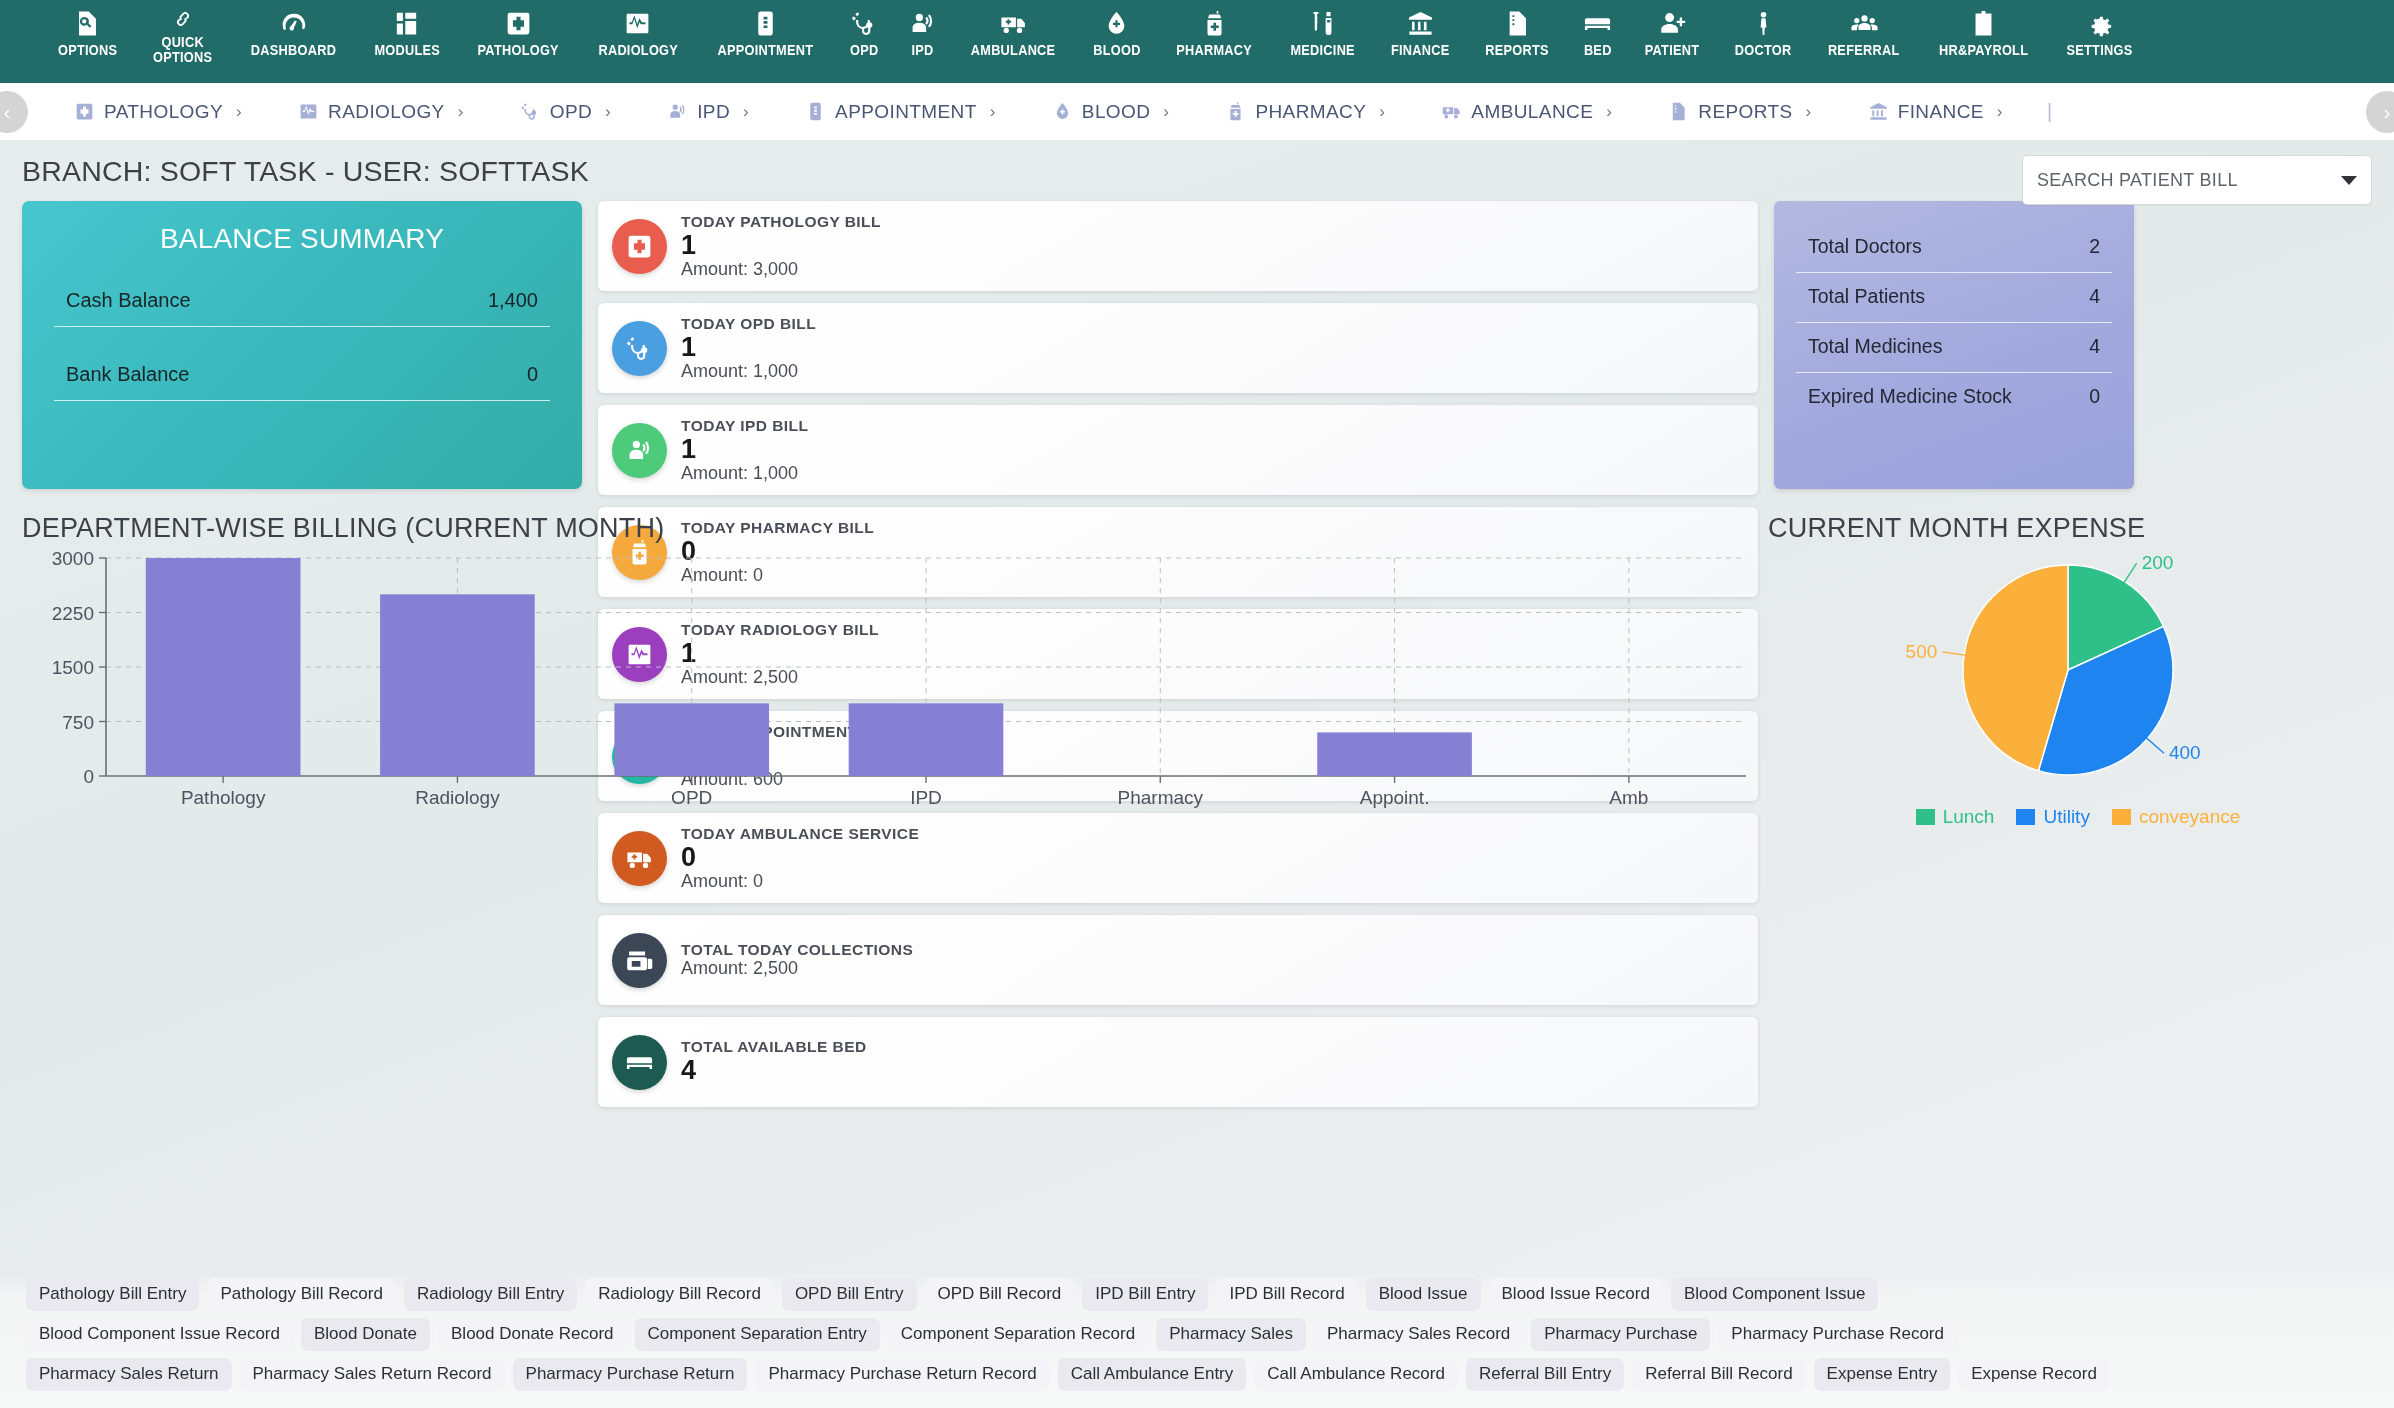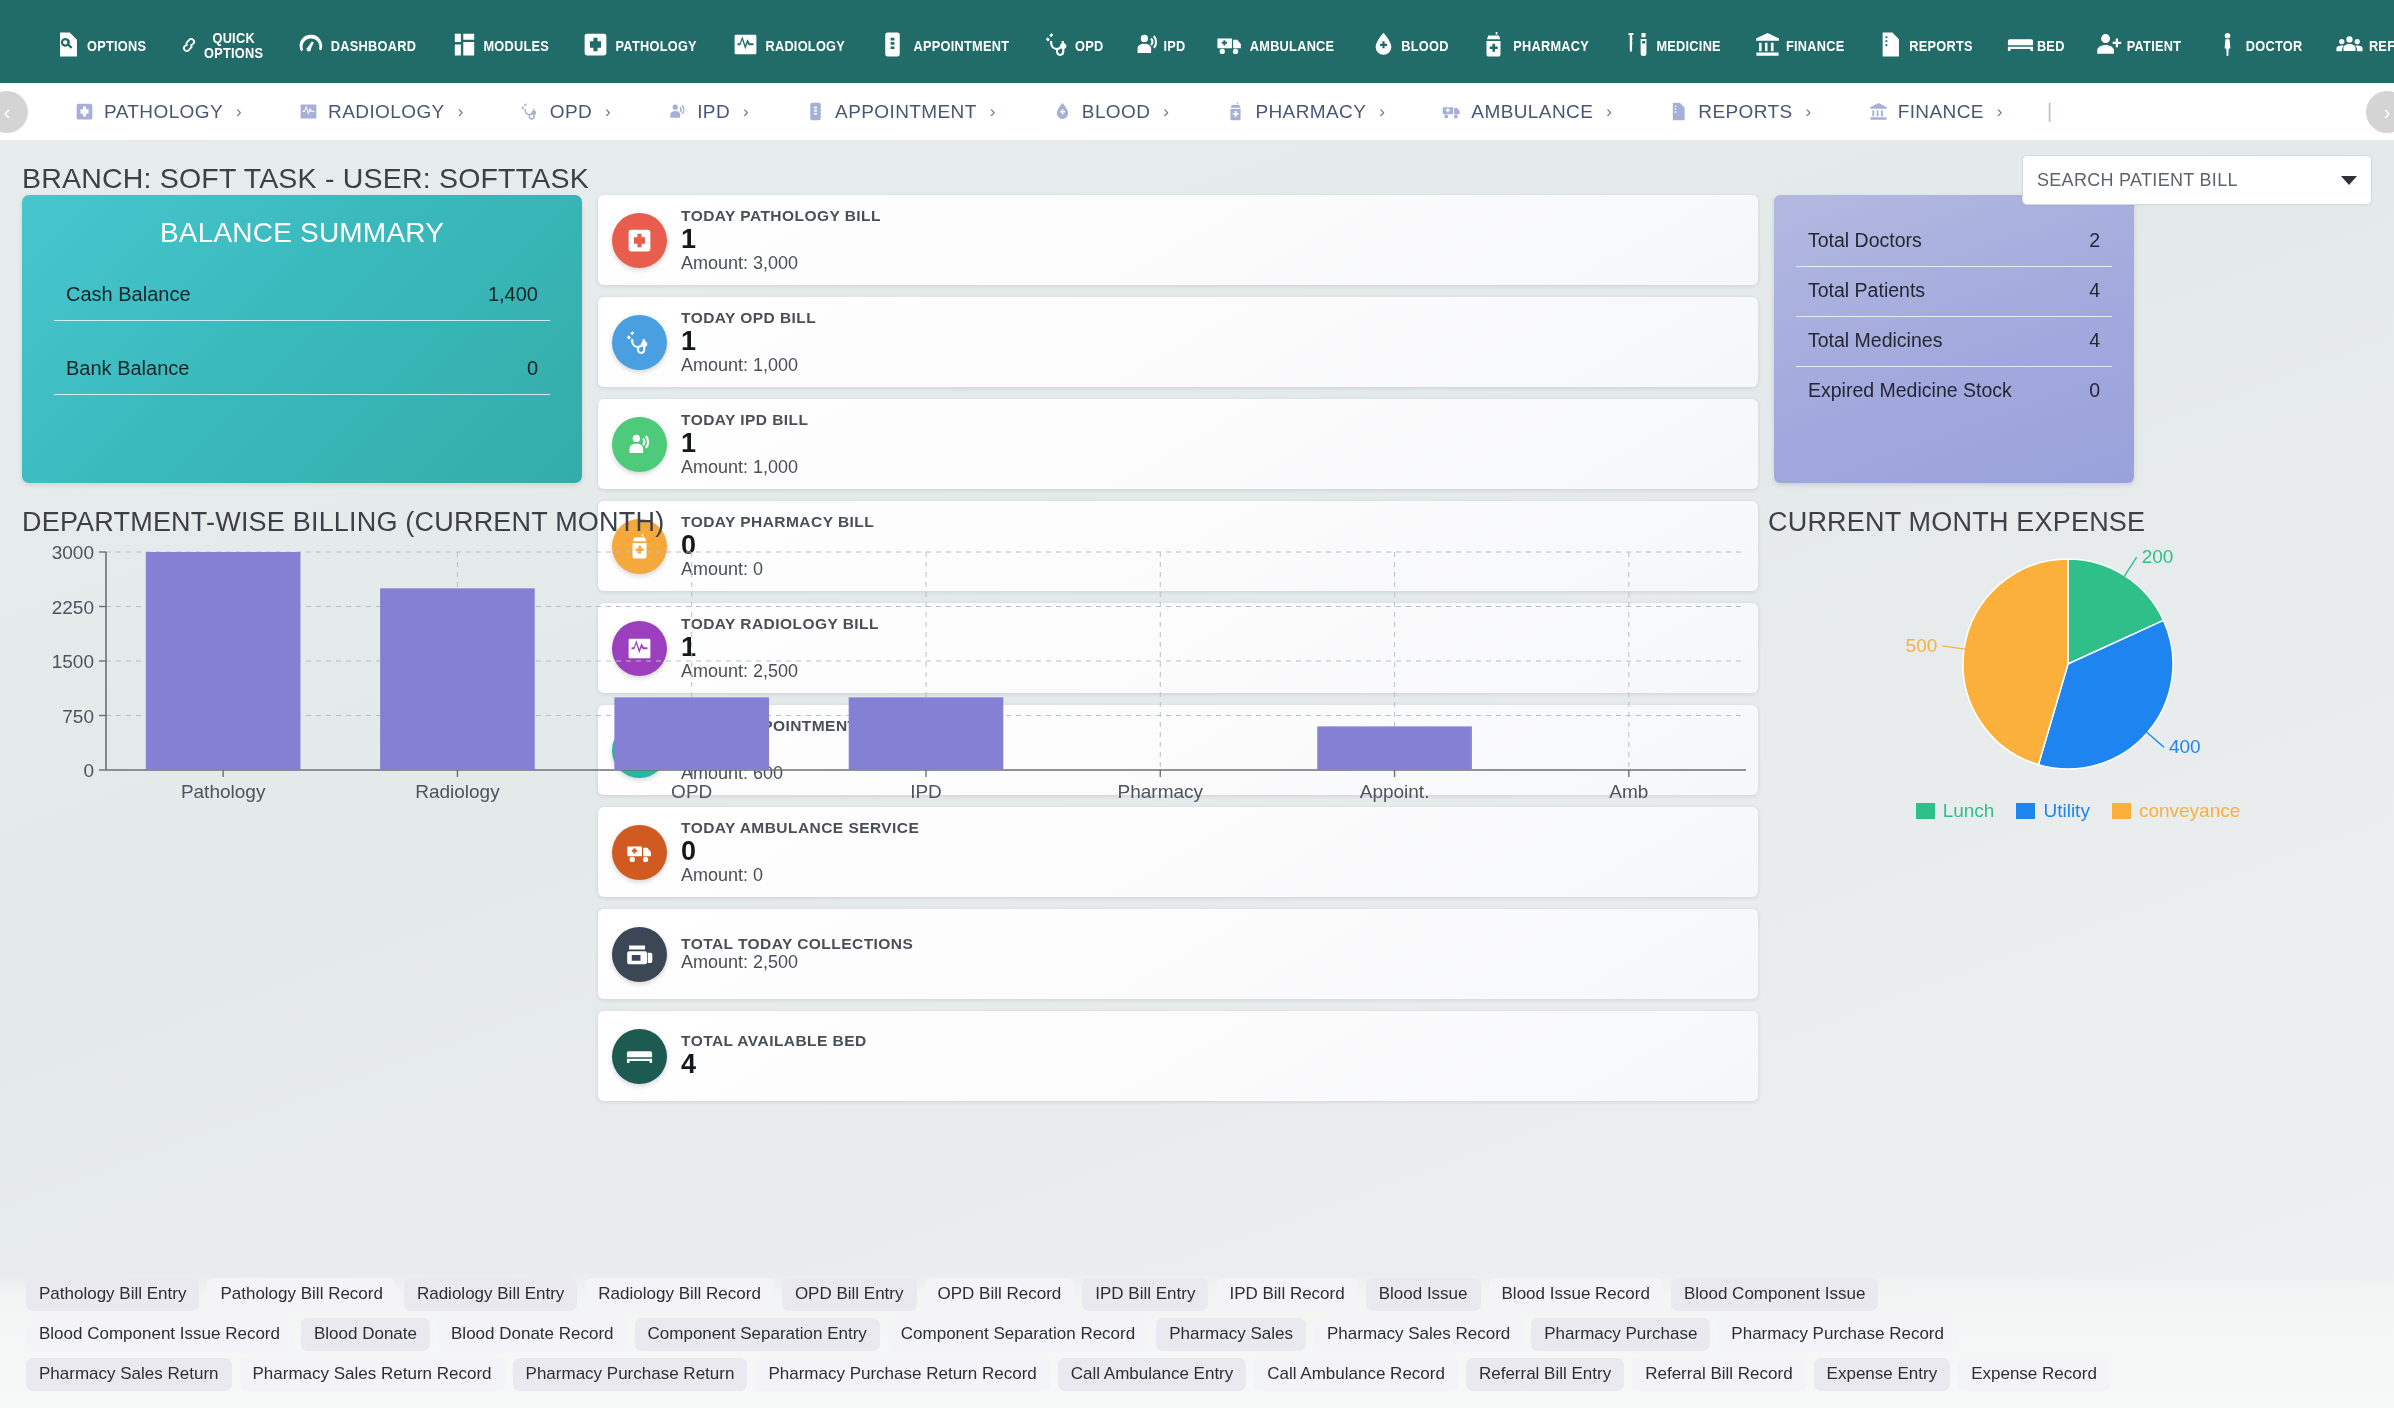--- a/index.html
+++ b/index.html
@@ -16,21 +16,21 @@
     height: 83px;
     background: #216b68;
     display: flex;
     align-items: stretch;
     padding: 0 28px 0 40px;
     gap: 0;
   }
   .tn-item {
     flex: 0 0 auto;
     display: flex;
-    flex-direction: row;
+    flex-direction: column;
     align-items: center;
     justify-content: flex-start;
     padding: 6px 14px 0 14px;
     color: #fff;
     cursor: pointer;
     min-width: 0;
   }
   .tn-item .tn-ico { height: 34px; display: flex; align-items: center; justify-content: center; }
   .tn-item .tn-ico svg { fill: #fff; display:block; }
   .tn-label {
@@ -80,21 +80,21 @@
   .sn-divider { color: #b9bfd0; font-size: 20px; padding-left: 16px; }
 
   
   #page {
     padding: 0 22px;
     height: calc(1408px - 83px - 58px);
     position: relative;
     background: linear-gradient(160deg,#e7ecec 0%,#e4e9ea 40%,#eef1f1 100%);
   }
 
-  #branchbar { display: flex; align-items: flex-end; height: 54px; }
+  #branchbar { display: flex; align-items: center; height: 60px; }
   #branch-title {
     font-size: 28.5px; color: #3d4048; letter-spacing: .2px;
     font-weight: 400;
   }
   #search-wrap {
     position: absolute; right: 22px; top: 14px;
     width: 350px; height: 50px;
   }
   #search-box {
     width: 100%; height: 100%;

